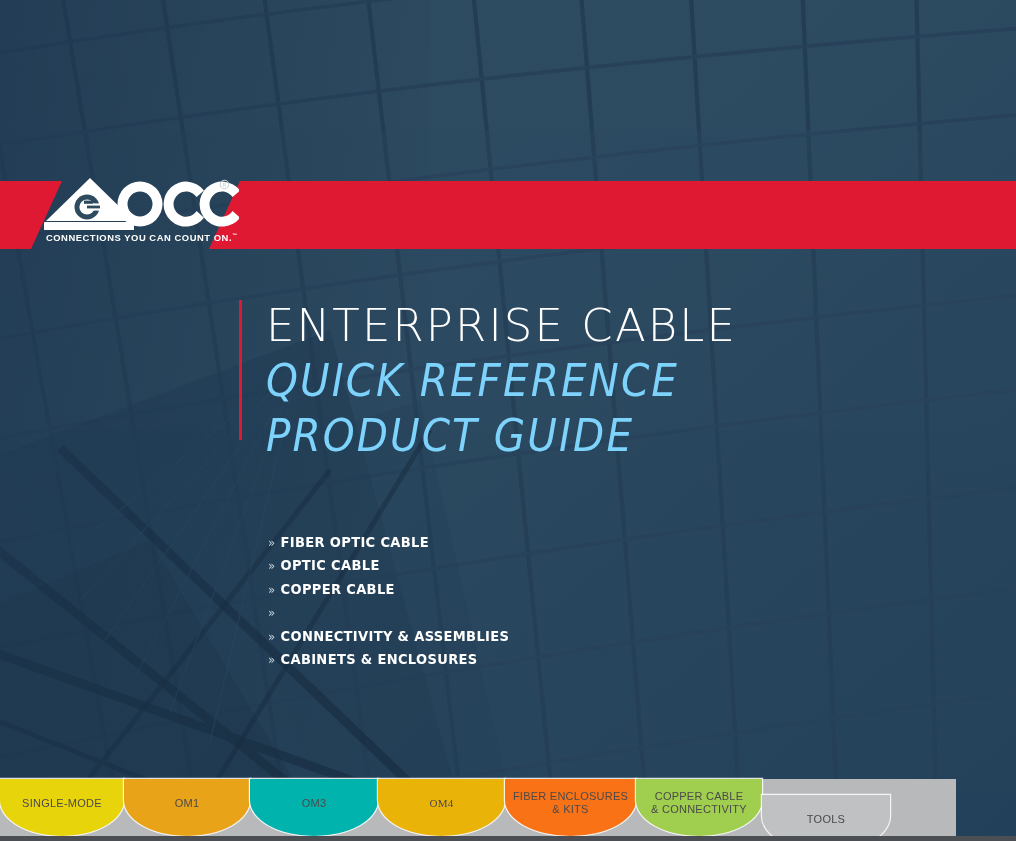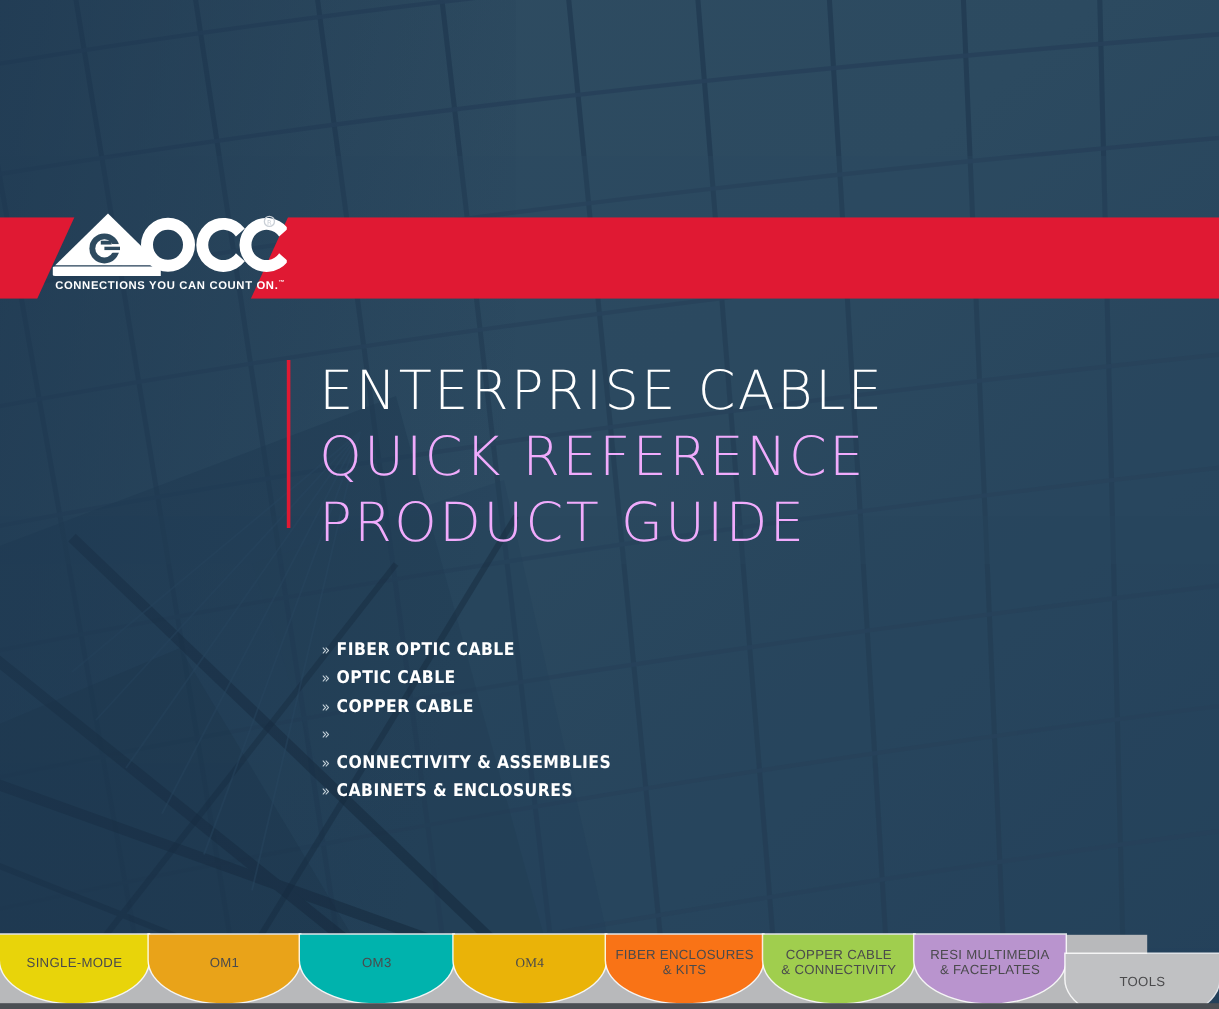--- a/index.html
+++ b/index.html
@@ -67,21 +67,21 @@
   .headline .hl {
     font-size:45px;
     line-height:55px;
     letter-spacing:2.1px;
     font-weight:300;
     white-space:nowrap;
     font-family:"DejaVu Sans", sans-serif;
     font-stretch:condensed;
   }
   .hl-1 { color:#ffffff; }
-  .hl-2, .hl-3 { color:#f0abfc; }
+  .hl-2, .hl-3 { color:#7dd3fc;font-style:italic; }
 
   
   .bullets {
     position:absolute;
     left:268px; top:531px;
   }
   .bullet {
     display:flex;
     align-items:baseline;
     color:#ffffff;
@@ -322,24 +322,20 @@
         <span class="tab-label">OM4</span>
       </div>
       <div class="tab" style="background: #f97316; width: 131px; flex: 0 0 131px;">
         <span class="tab-label">FIBER ENCLOSURES
 &amp; KITS</span>
       </div>
       <div class="tab" style="background: rgb(160, 206, 78); width: 126px; flex: 0 0 126px;">
         <span class="tab-label">COPPER CABLE
 &amp; CONNECTIVITY</span>
       </div>
-      <div class="tab" style="background: rgb(185, 148, 206); width: 126px; flex: 0 0 126px;">
-        <span class="tab-label">RESI MULTIMEDIA
-&amp; FACEPLATES</span>
-      </div>
       <div class="tab" style="background: rgb(192, 193, 195); width: 128px; flex: 0 0 128px; margin-top: 16px;">
         <span class="tab-label">TOOLS</span>
       </div>
     </div>
     <div class="tabstrip-base"></div>
   </div>
 
 </div>
 
 </body></html>

